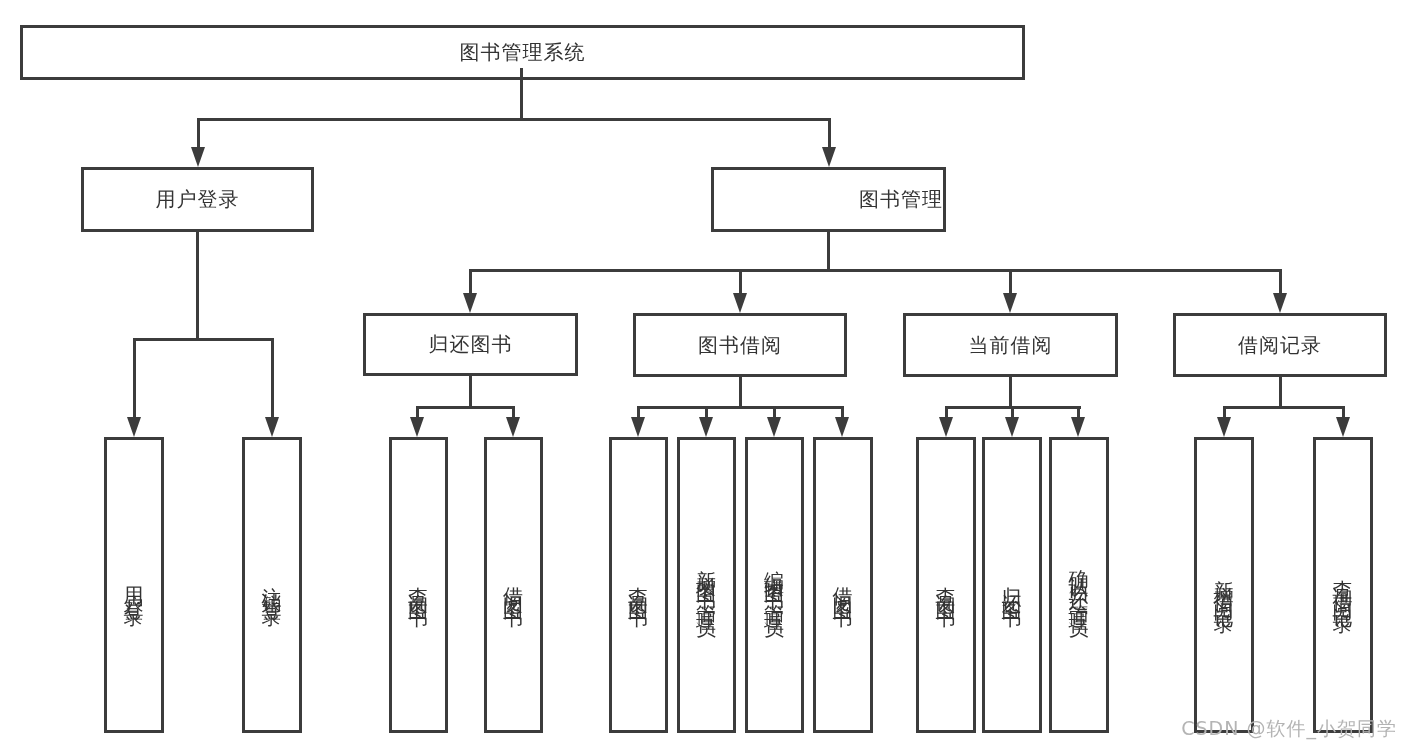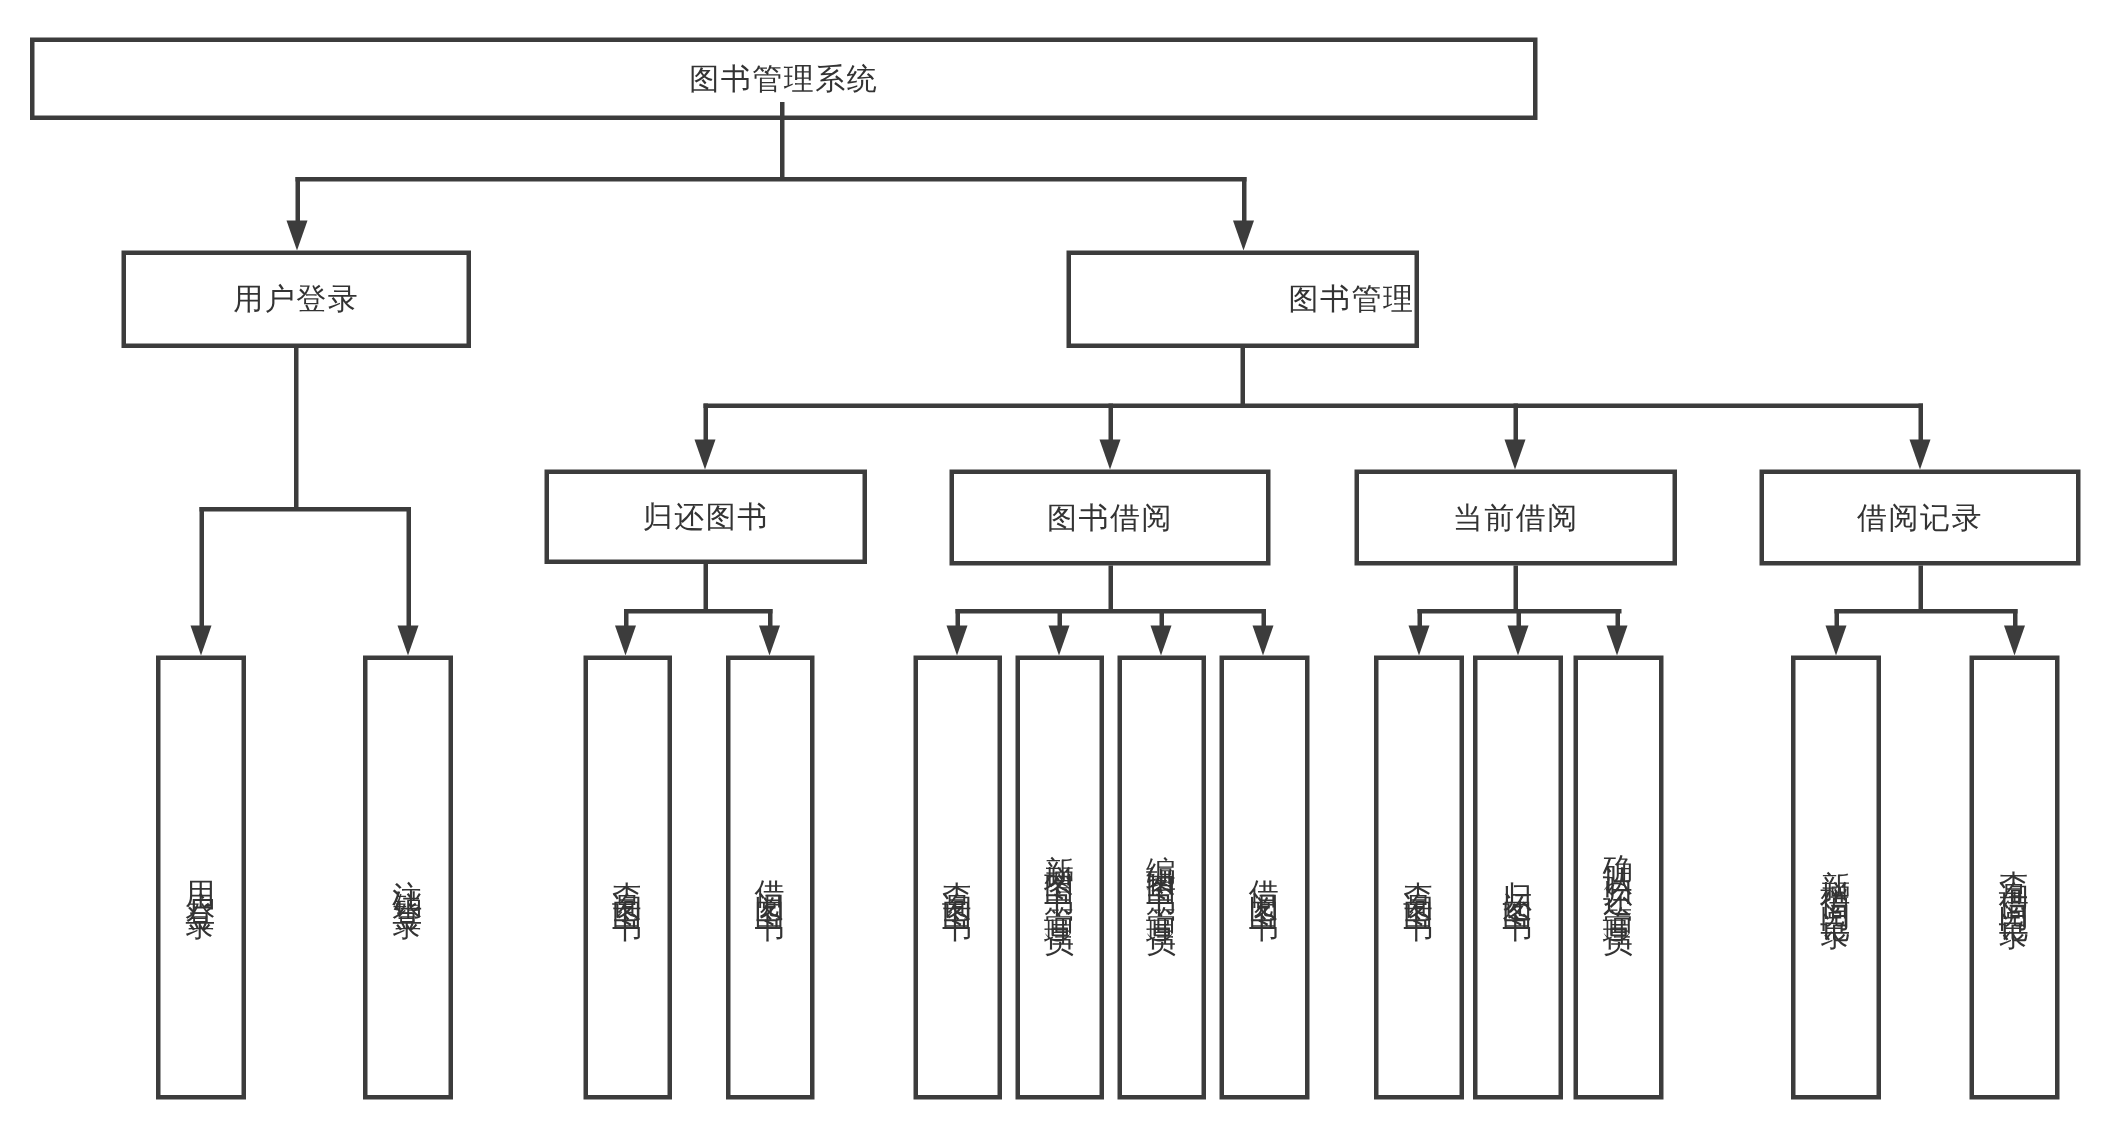--- a/index.html
+++ b/index.html
@@ -184,14 +184,15 @@
     <span>确认归还（管理员）</span>
   </div>
 
   <div class="vbox" style="left:1194px;width:60px;">
     <span>新增借阅记录</span>
   </div>
   <div class="vbox" style="left:1313px;width:60px;">
     <span>查询借阅记录</span>
   </div>
 
+  <div class="watermark">CSDN @软件_小贺同学</div>
 
 </div>
 
 </body></html>

